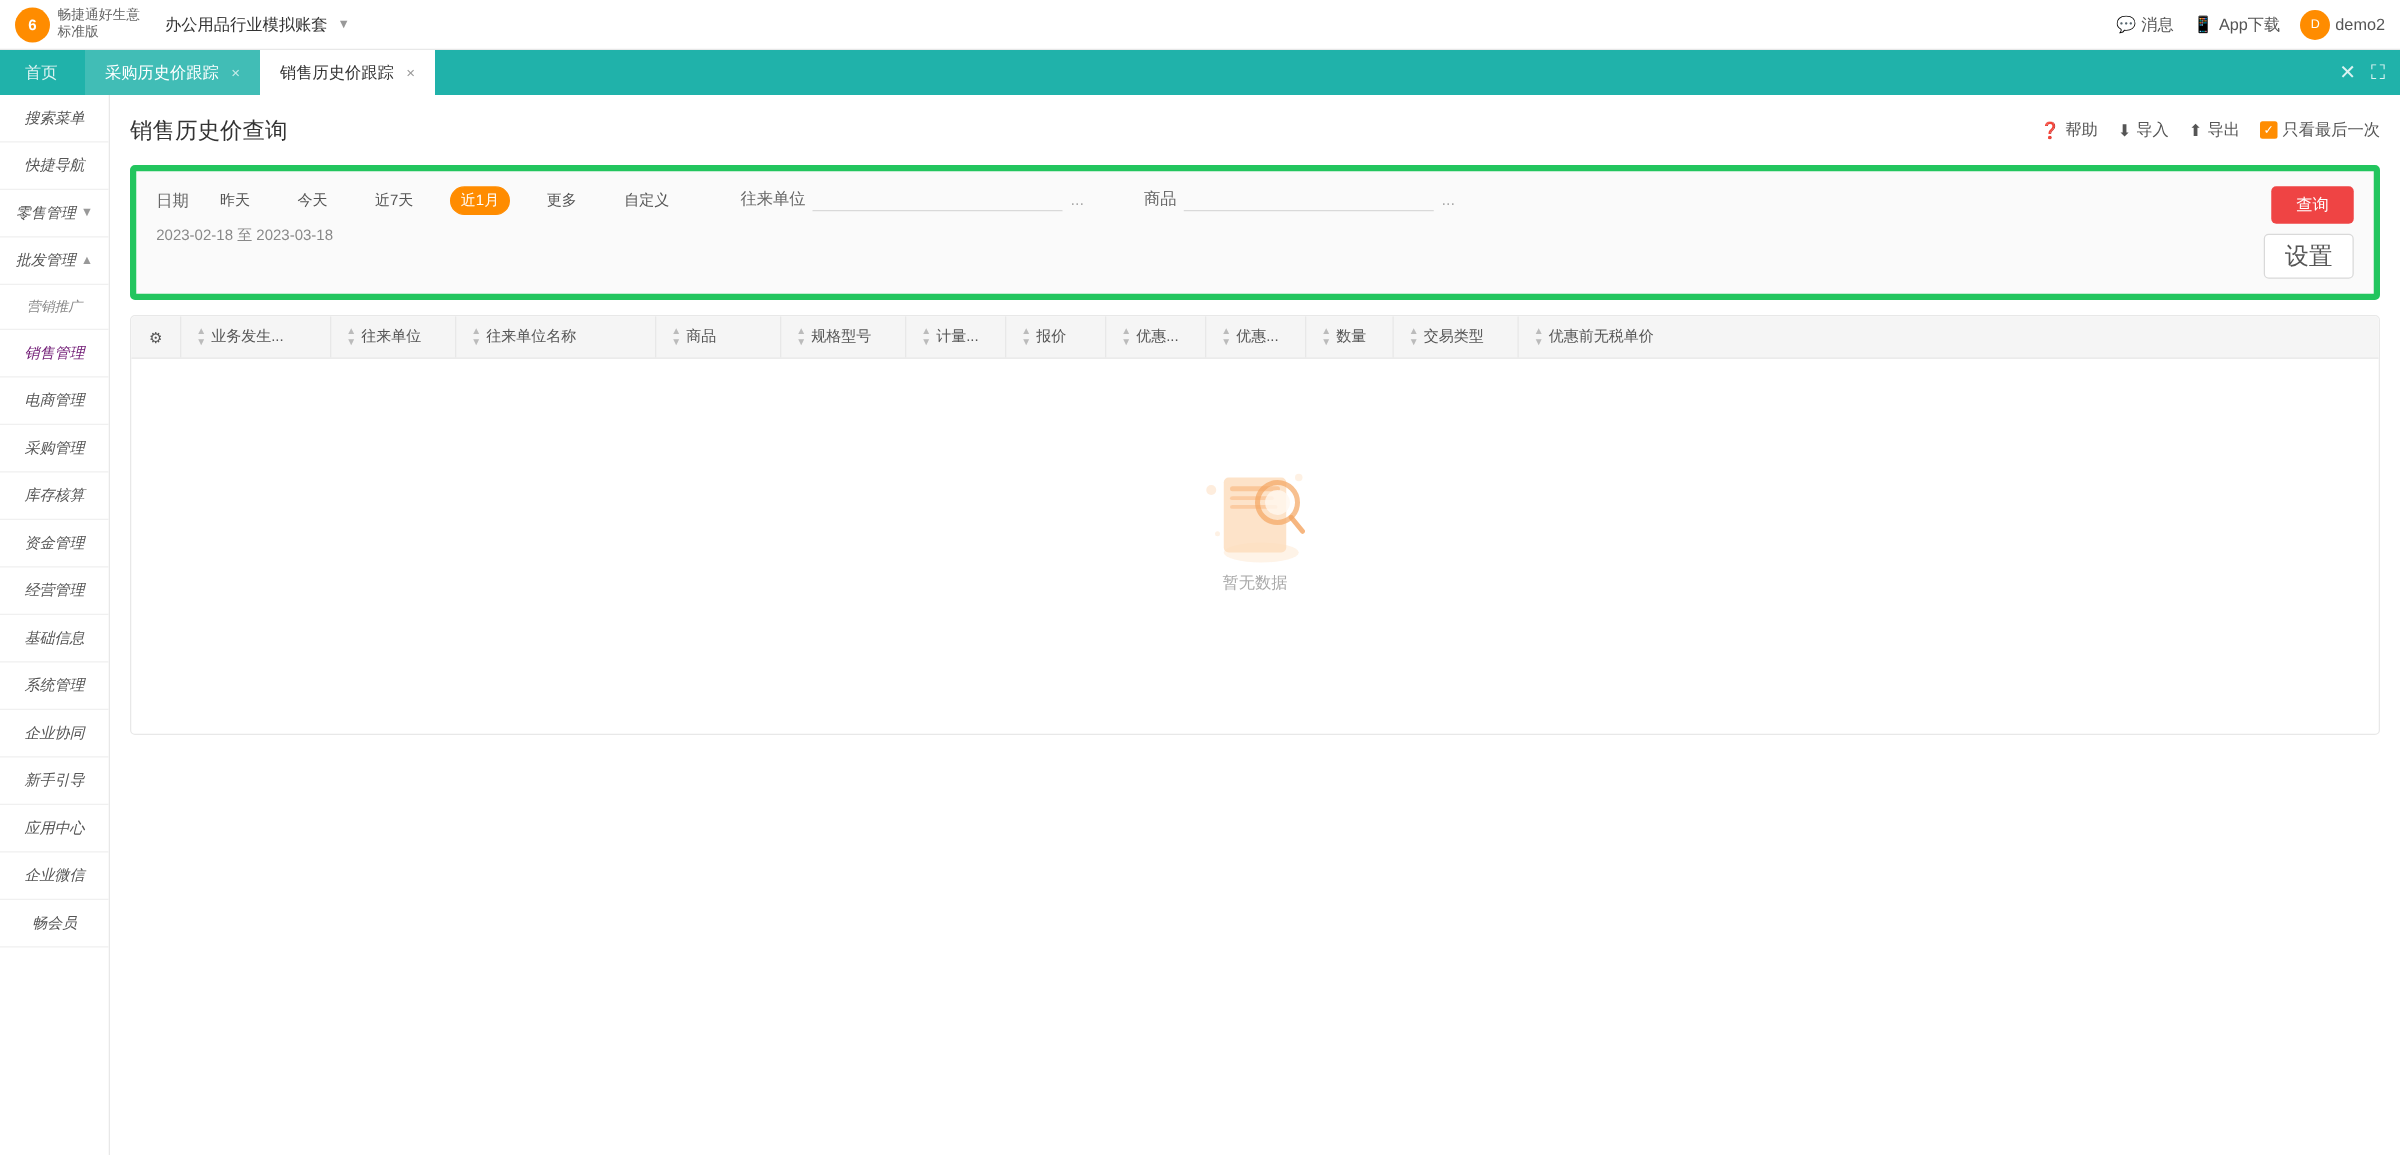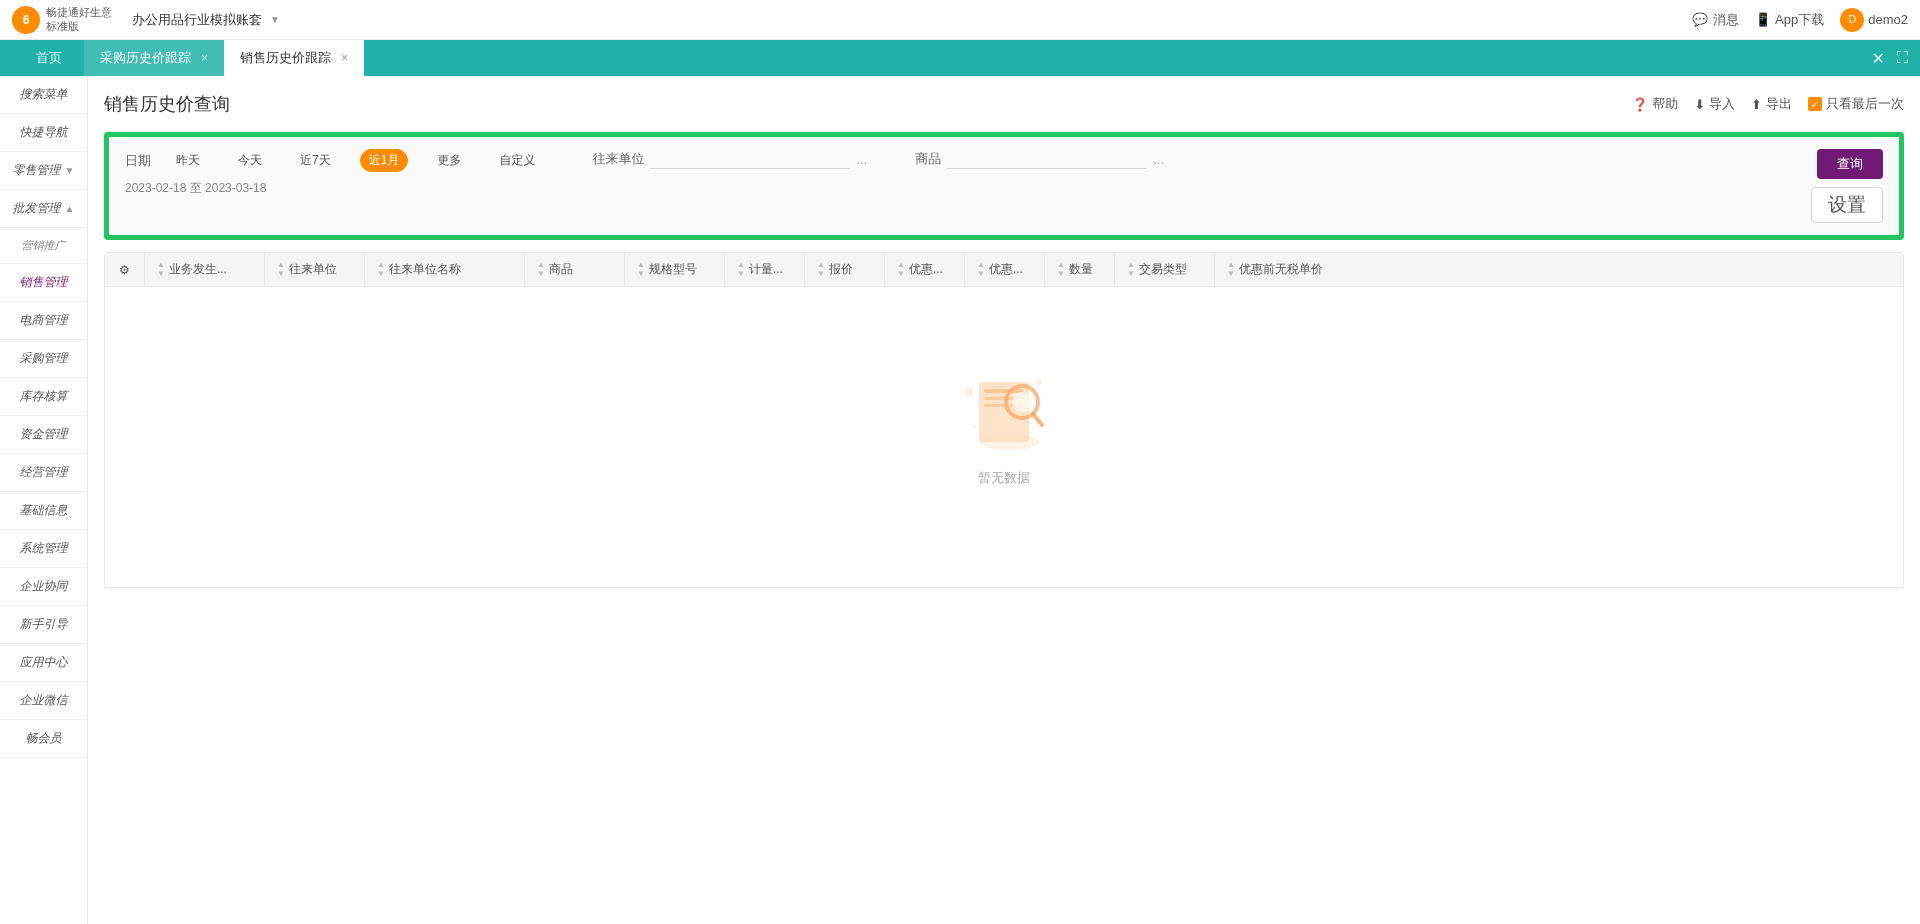--- a/index.html
+++ b/index.html
@@ -23,21 +23,21 @@
     .top-bar-right { display: flex; align-items: center; gap: 16px; color: #555; font-size: 13px; }
     .top-bar-right-item { display: flex; align-items: center; gap: 4px; cursor: pointer; }
     .avatar { width: 24px; height: 24px; border-radius: 50%; background: #ff8c00; display: flex; align-items: center; justify-content: center; color: #fff; font-size: 10px; }
 
     
     .tab-bar {
       height: 36px;
       background: #20b2aa;
       display: flex;
       align-items: center;
-      padding: 0 0 0 16px;
+      padding: 0 0 0 0;
       flex-shrink: 0;
     }
     .tab-item {
       height: 36px;
       display: flex;
       align-items: center;
       padding: 0 16px;
       color: rgba(255,255,255,0.85);
       font-size: 13px;
       cursor: pointer;
@@ -125,21 +125,21 @@
     .filter-row { display: flex; align-items: center; gap: 16px; flex-wrap: wrap; }
     .filter-item { display: flex; align-items: center; gap: 6px; }
     .filter-label { color: #666; font-size: 13px; white-space: nowrap; }
     .filter-date-options { display: flex; gap: 20px; }
     .date-btn { padding: 2px 8px; border-radius: 3px; font-size: 12px; cursor: pointer; color: #555; border: 1px solid transparent; }
     .date-btn.active { background: #ff8c00; color: #fff; border-color: #ff8c00; border-radius: 12px; }
     .date-range { font-size: 12px; color: #888; margin-top: 4px; }
     .filter-input { border: none; border-bottom: 1px solid #d9d9d9; outline: none; width: 200px; padding: 2px 4px; font-size: 13px; color: #333; background: transparent; }
     .filter-dots { color: #aaa; font-size: 13px; }
     .query-btn {
-      background: #701a75;
+      background: #ef4444;
       color: #fff;
       border: none;
       border-radius: 4px;
       padding: 6px 20px;
       font-size: 13px;
       cursor: pointer;
       margin-left: auto;
     }
     .setting-btn {
       background: #fff;
@@ -159,21 +159,21 @@
     .table-container { border: 1px solid #e8e8e8; border-radius: 4px; overflow: hidden; }
     .table-header { display: flex; background: #f5f5f5; border-bottom: 1px solid #e8e8e8; }
     .th { padding: 8px 12px; font-size: 12px; color: #555; display: flex; align-items: center; gap: 4px; border-right: 1px solid #e8e8e8; white-space: nowrap; flex-shrink: 0; }
     .th:last-child { border-right: none; flex: 1; }
     .sort-arrows { display: flex; flex-direction: column; gap: 1px; }
     .sort-arrow { font-size: 8px; color: #bbb; line-height: 1; }
     .th-gear { width: 40px; justify-content: center; }
 
     
     .empty-state { display: flex; flex-direction: column; align-items: center; justify-content: center; padding: 80px 0; }
-    .empty-text { color: #aaa; font-size: 13px; margin-top: 12px; }
+    .empty-text { color: #aaa; font-size: 13px; margin-top: 0; }
 
     
     .table-body { min-height: 300px; position: relative; }
 
     .filter-section { display: flex; gap: 24px; align-items: flex-start; }
   </style>
 </head>
 <body>
 
 <div class="top-bar">

